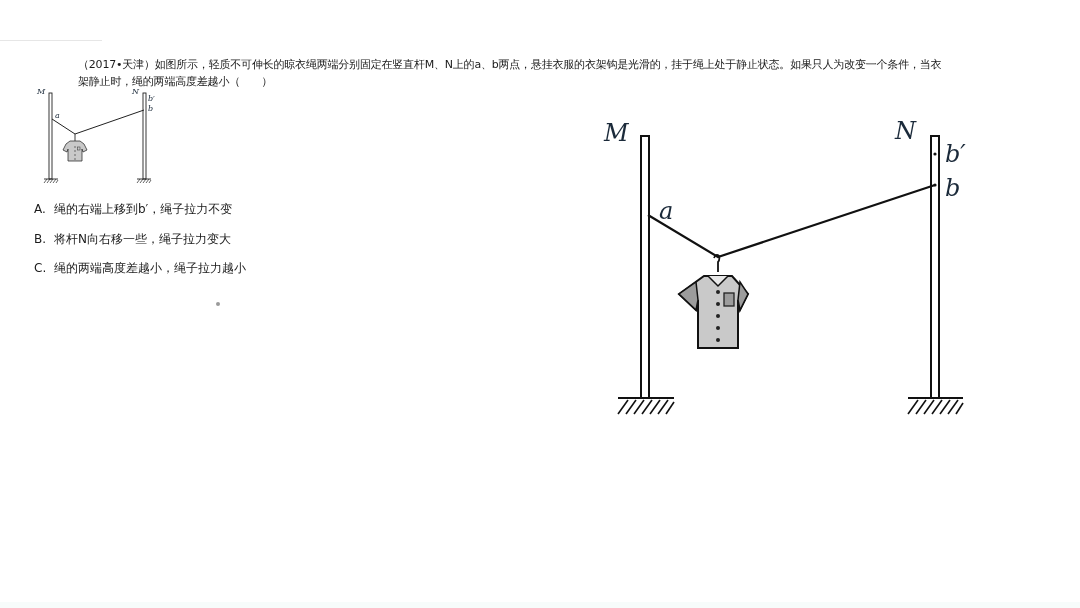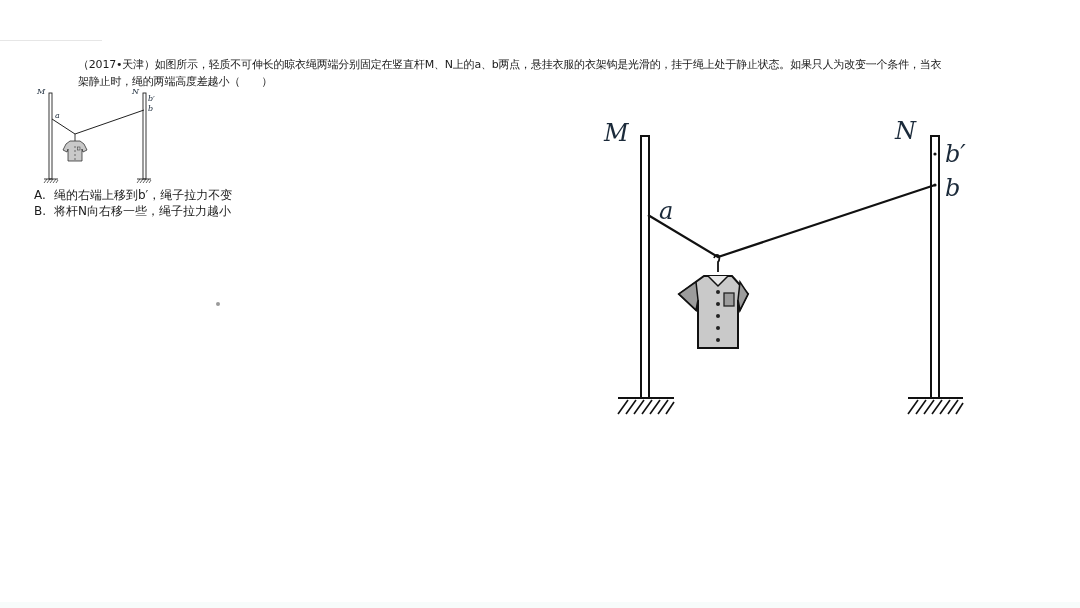--- a/index.html
+++ b/index.html
@@ -15,21 +15,21 @@
     }
     .question {
       position: absolute; left: 34px; top: 56px; width: 1030px;
       font-size: 11px; line-height: 17px; letter-spacing: -0.2px; margin-left: 44px;
     }
     .small-figure { position: absolute; left: 30px; top: 84px; width: 130px; height: 104px; }
     .options {
       position: absolute; left: 34px; top: 188px;
       font-size: 12px; line-height: 15.5px;
     }
-    .option { white-space: nowrap; }
+    .option { white-space: nowrap; margin-top: 14px; }
     .option .letter { display: inline-block; width: 20px; }
     .stray-dot { position: absolute; left: 216px; top: 302px; width: 4px; height: 4px; border-radius: 50%; background: #9a9a9a; }
     .big-figure { position: absolute; left: 590px; top: 110px; width: 400px; height: 320px; }
     .bottom-tint { position: absolute; left: 0; bottom: 0; width: 1080px; height: 6px; background: #f7fcfb; }
   </style>
 </head>
 <body>
 
 <div class="top-rule"></div>
 
@@ -76,21 +76,24 @@
     <text x="118" y="17">b′</text>
     <text x="118" y="27">b</text>
   </g>
 </svg>
 
 <div class="options">
   <div class="option">
     <span class="letter">A.</span><span>绳的右端上移到b′，绳子拉力不变</span>
   </div>
   <div class="option">
-    <span class="letter">B.</span><span>将杆N向右移一些，绳子拉力越小</span>
+    <span class="letter">B.</span><span>将杆N向右移一些，绳子拉力变大</span>
+  </div>
+  <div class="option">
+    <span class="letter">C.</span><span>绳的两端高度差越小，绳子拉力越小</span>
   </div>
 </div>
 
 <div class="stray-dot"></div>
 
 <svg class="big-figure" viewBox="0 0 400 320" xmlns="http://www.w3.org/2000/svg">
   <g stroke="#111" stroke-width="2" fill="#fff">
     <rect x="51" y="26" width="8" height="262"></rect>
     <rect x="341" y="26" width="8" height="262"></rect>
   </g>

